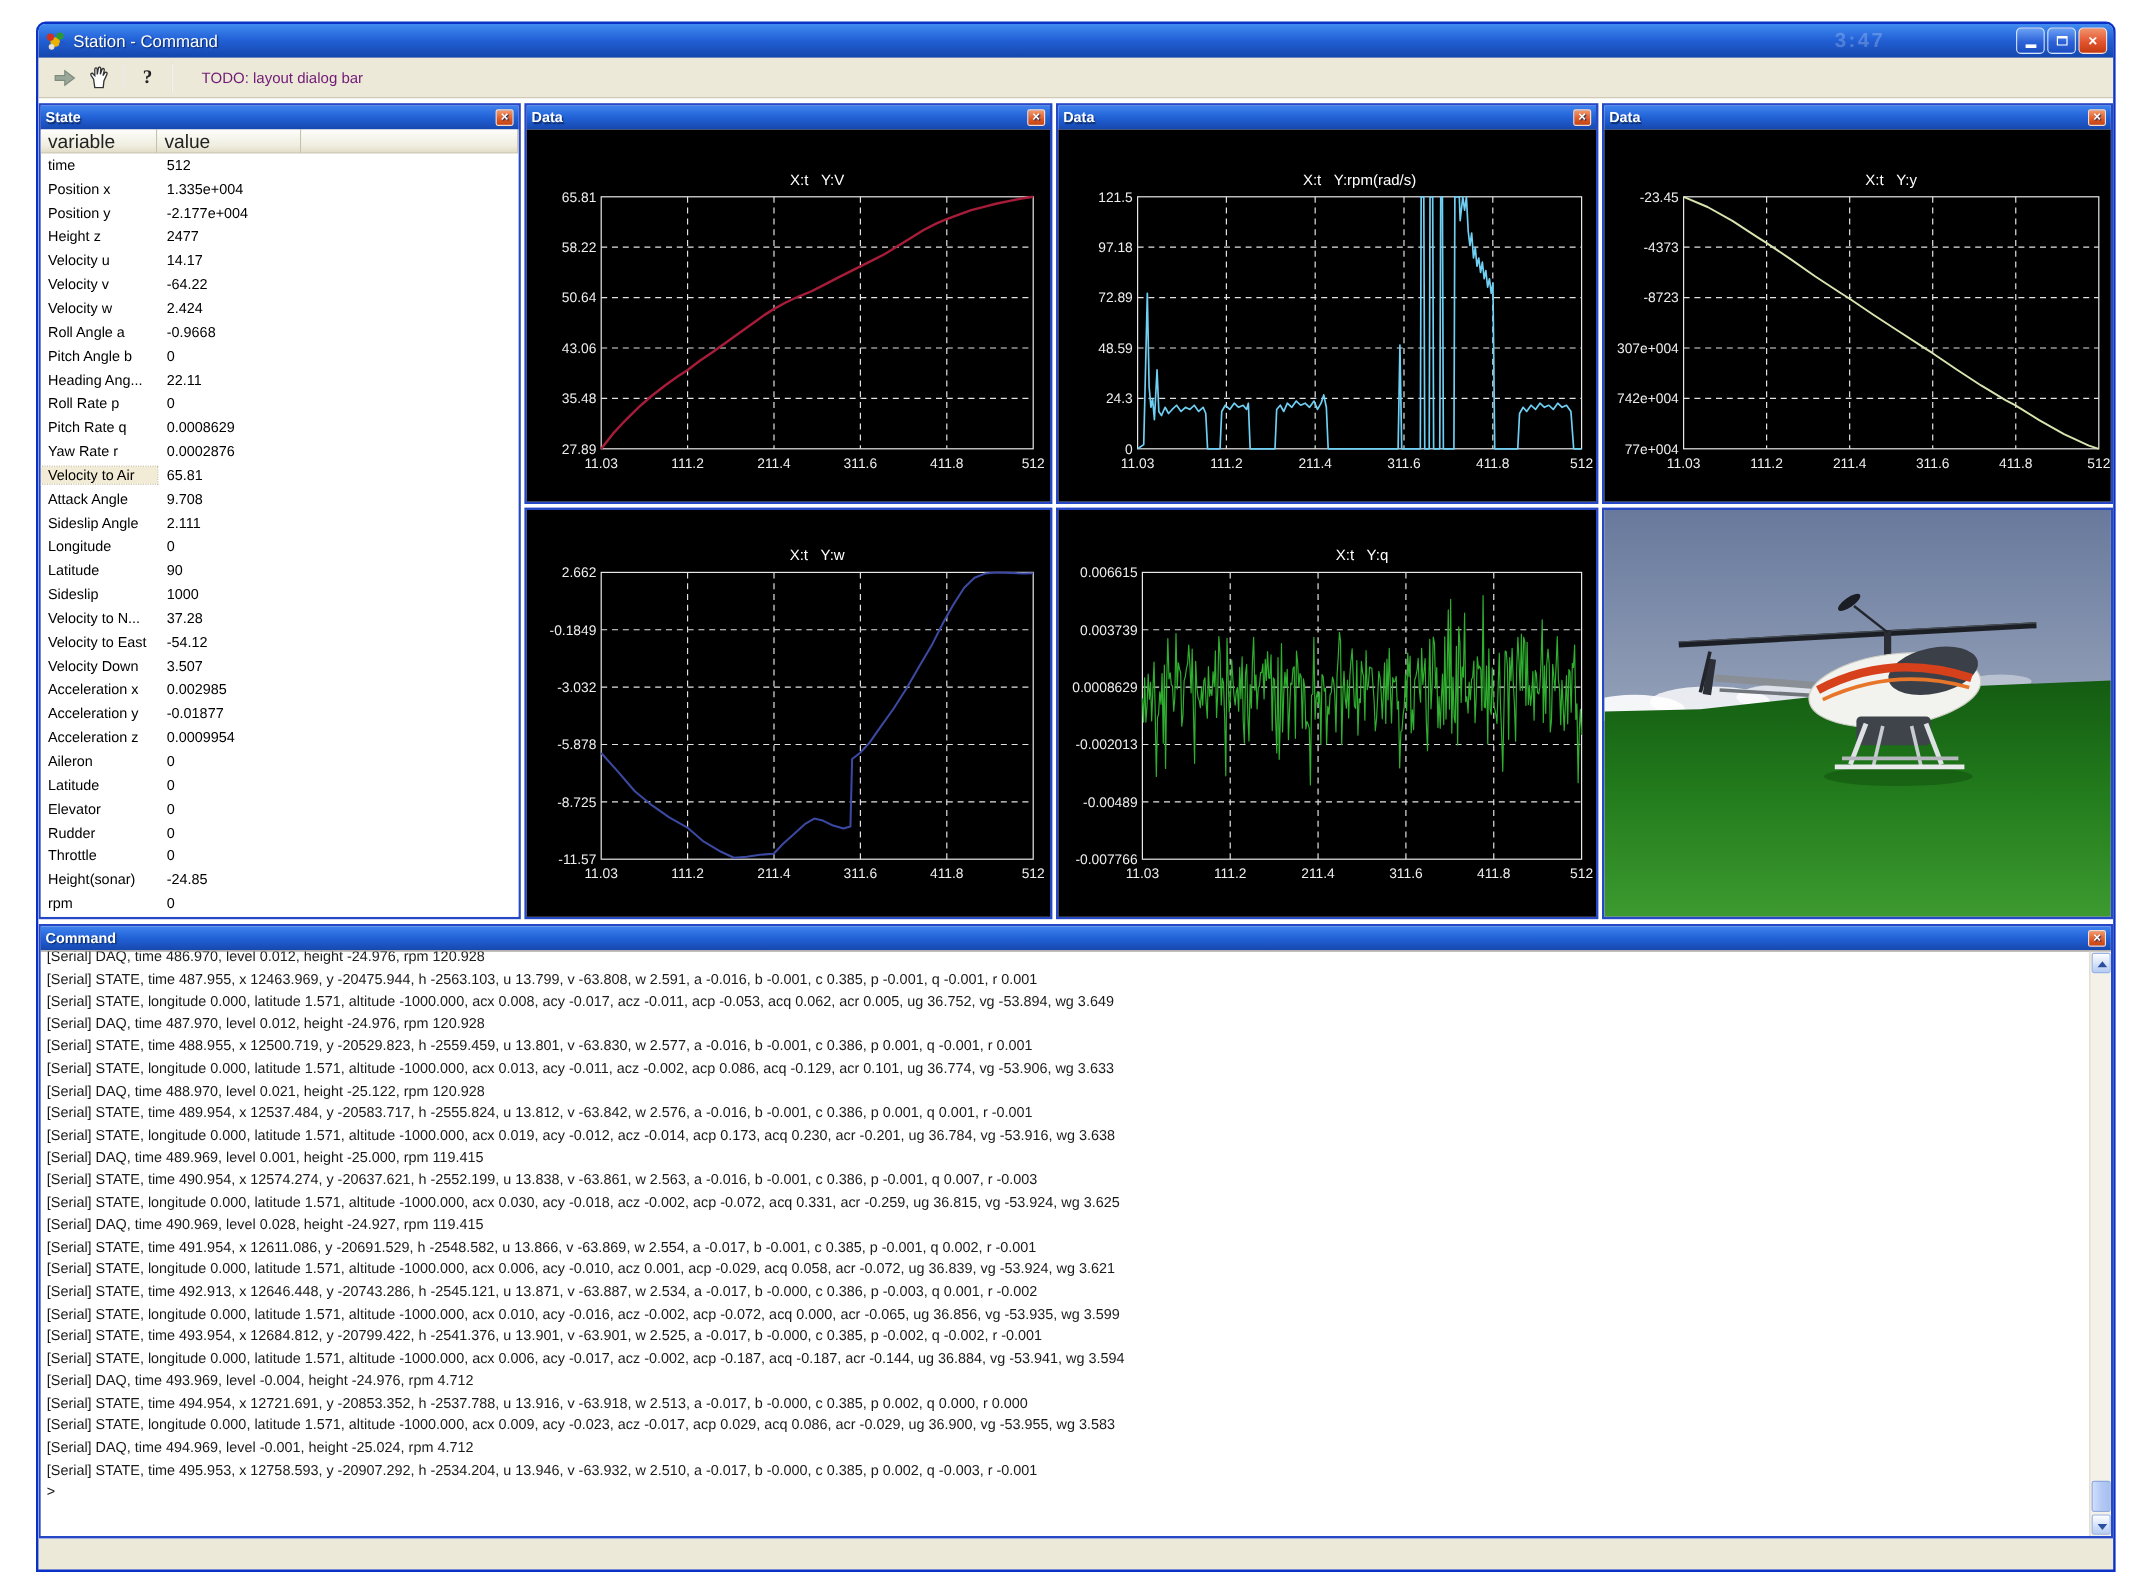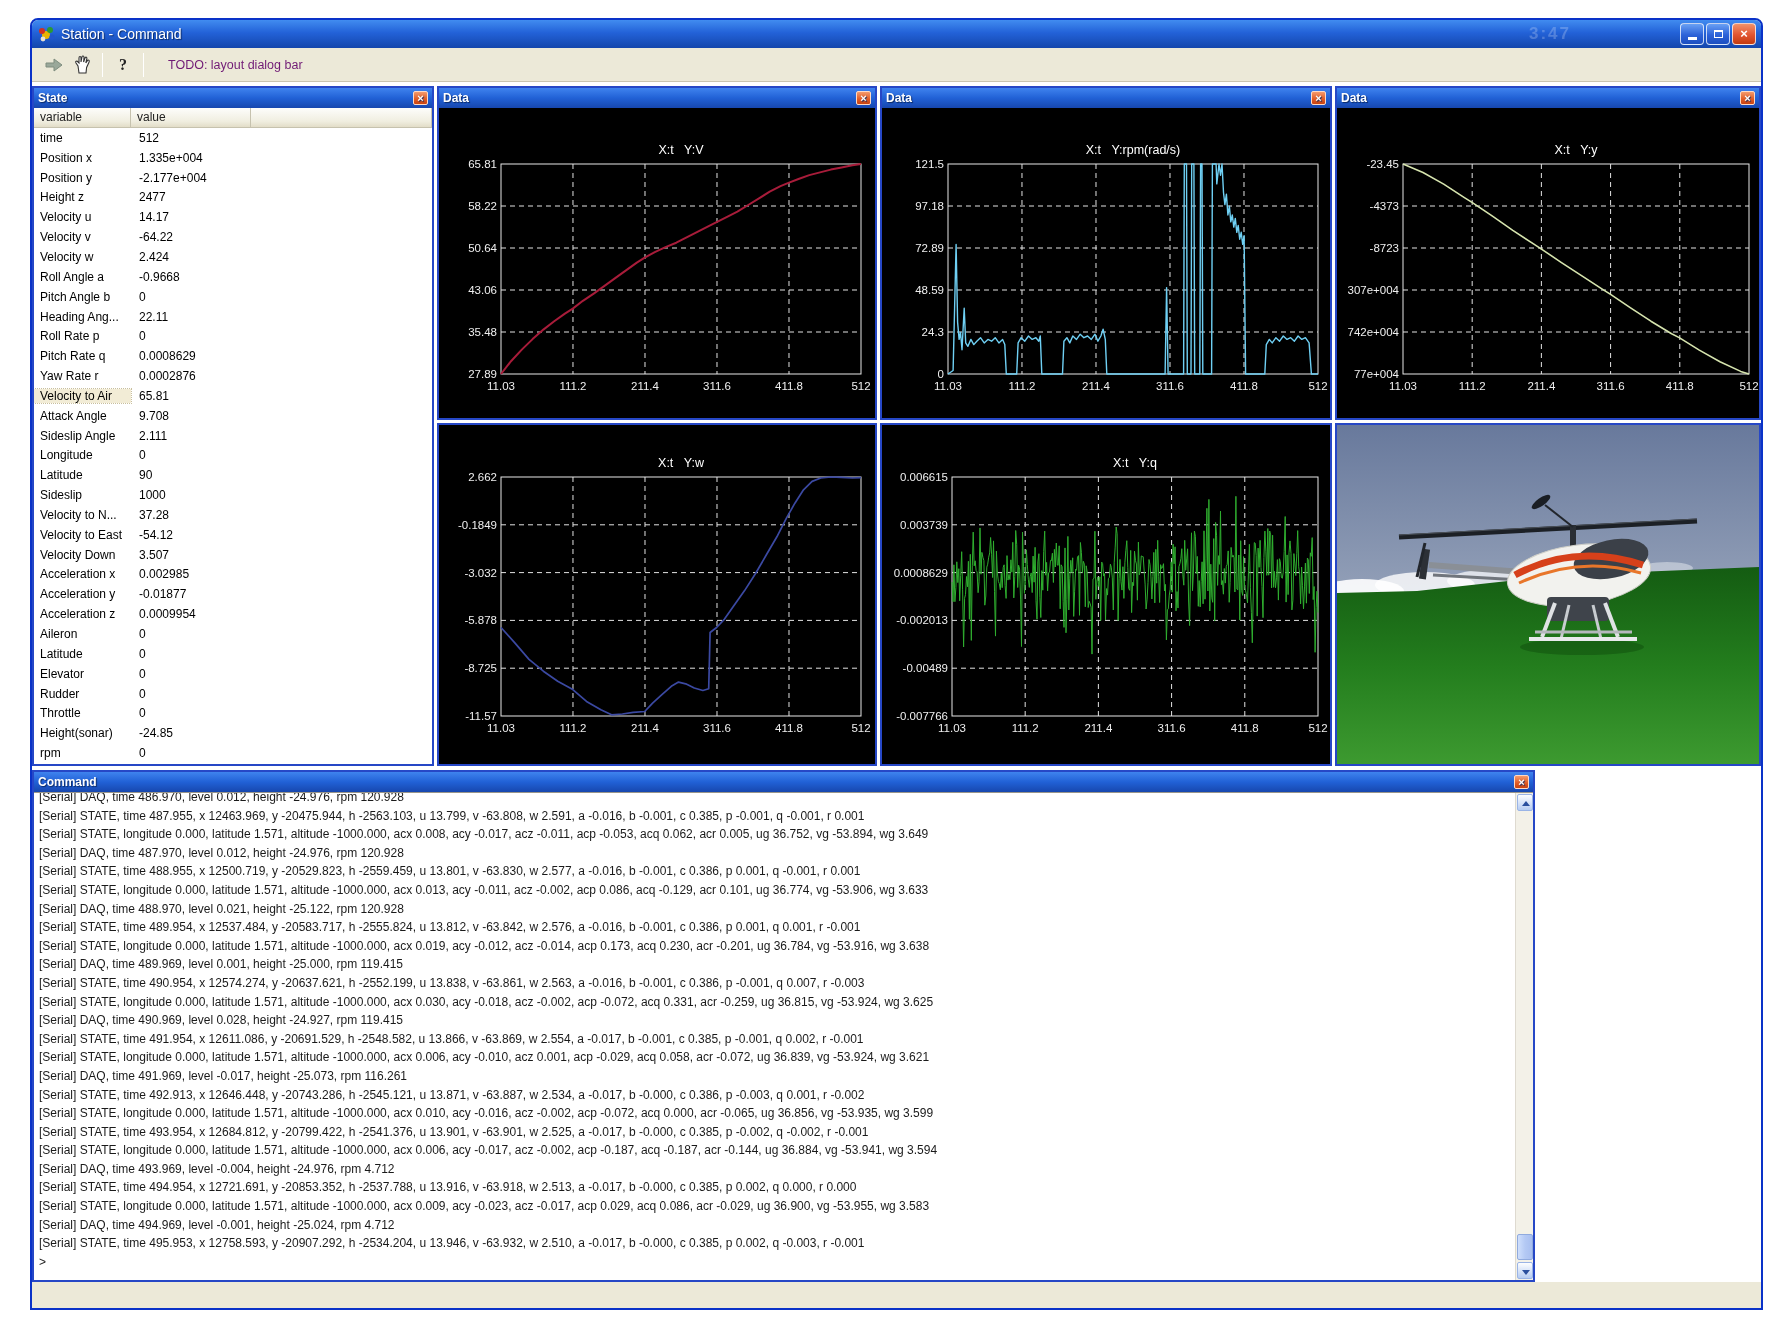--- a/index.html
+++ b/index.html
@@ -32,21 +32,21 @@
   
   .mdi{position:relative;width:1729px;height:1200px;background:#fff;}
   .child{position:absolute;border:2px solid #2647c6;background:#fff;display:flex;flex-direction:column;}
   .ctitle{height:20px;flex:0 0 auto;background:linear-gradient(180deg,#3f83ee 0%,#2161d6 50%,#1747ae 100%);
     display:flex;align-items:center;padding:0 4px;color:#fff;font-weight:bold;font-size:12px;text-shadow:1px 1px 1px #0b2a66;}
   .ctitle .spacer{flex:1;}
   .cclose{width:15px;height:14px;border:1px solid #ffd9c4;border-radius:2px;
     background:linear-gradient(180deg,#f49a6c 0%,#e05a24 60%,#c84312 100%);
     color:#fff;font-size:11px;line-height:12px;text-align:center;font-weight:bold;cursor:default;}
   
-  .sheader{display:flex;height:20px;font-size:12px;color:#222;background:#ece9d8;flex:0 0 auto;}
+  .sheader{display:flex;height:20px;font-size:16px;color:#222;background:#ece9d8;flex:0 0 auto;}
   .hcell{background:linear-gradient(180deg,#fdfdfb 0%,#f0eee0 70%,#e2ddc8 100%);
     border-right:1px solid #c6c2ae;border-bottom:1px solid #c6c2ae;padding:2px 6px;}
   .hc1{width:97px;} .hc2{width:120px;} .hc3{flex:1;}
   .srows{flex:1;overflow:hidden;background:#fff;}
   .srow{display:flex;height:19.85px;align-items:center;font-size:12px;color:#000;}
   .sc1{width:97px;padding-left:6px;white-space:nowrap;overflow:hidden;}
   .sc2{flex:1;padding-left:8px;white-space:nowrap;}
   .srow.sel .sc1{background:#f2ecd6;outline:1px dotted #c8bf9e;}
   
   .chart-body{flex:1;background:#000;overflow:hidden;position:relative;}
@@ -462,21 +462,21 @@
             <path d="M268 178 L281 212" stroke="#dfe2e4" stroke-width="4" fill="none"></path>
             <path d="M232 180 L224 214" stroke="#c8ccd0" stroke-width="3" fill="none"></path>
             <path d="M256 180 L264 214" stroke="#c8ccd0" stroke-width="3" fill="none"></path>
             <line x1="192" y1="214" x2="300" y2="214" stroke="#e8eaec" stroke-width="4"></line>
             <line x1="198" y1="207" x2="295" y2="207" stroke="#b4b8bc" stroke-width="3"></line>
           </g>
         </svg>
       </div>
     </div>
 
-    <div class="child" style="left:0;top:688px;width:1503px;height:512px;">
+    <div class="child" style="left:0;top:688px;width:1729px;height:512px;">
       <div class="ctitle">
         <span>Command</span>
         <span class="spacer"></span>
         <span class="cclose">×</span>
       </div>
       <div class="cmd-content">
         <div class="cmd-lines" id="cmd-lines">
             <div class="cline clip">[Serial] DAQ, time 486.970, level 0.012, height -24.976, rpm 120.928</div>
             <div class="cline">[Serial] STATE, time 487.955, x 12463.969, y -20475.944, h -2563.103, u 13.799, v -63.808, w 2.591, a -0.016, b -0.001, c 0.385, p -0.001, q -0.001, r 0.001</div>
             <div class="cline">[Serial] STATE, longitude 0.000, latitude 1.571, altitude -1000.000, acx 0.008, acy -0.017, acz -0.011, acp -0.053, acq 0.062, acr 0.005, ug 36.752, vg -53.894, wg 3.649</div>
@@ -485,21 +485,20 @@
             <div class="cline">[Serial] STATE, longitude 0.000, latitude 1.571, altitude -1000.000, acx 0.013, acy -0.011, acz -0.002, acp 0.086, acq -0.129, acr 0.101, ug 36.774, vg -53.906, wg 3.633</div>
             <div class="cline">[Serial] DAQ, time 488.970, level 0.021, height -25.122, rpm 120.928</div>
             <div class="cline">[Serial] STATE, time 489.954, x 12537.484, y -20583.717, h -2555.824, u 13.812, v -63.842, w 2.576, a -0.016, b -0.001, c 0.386, p 0.001, q 0.001, r -0.001</div>
             <div class="cline">[Serial] STATE, longitude 0.000, latitude 1.571, altitude -1000.000, acx 0.019, acy -0.012, acz -0.014, acp 0.173, acq 0.230, acr -0.201, ug 36.784, vg -53.916, wg 3.638</div>
             <div class="cline">[Serial] DAQ, time 489.969, level 0.001, height -25.000, rpm 119.415</div>
             <div class="cline">[Serial] STATE, time 490.954, x 12574.274, y -20637.621, h -2552.199, u 13.838, v -63.861, w 2.563, a -0.016, b -0.001, c 0.386, p -0.001, q 0.007, r -0.003</div>
             <div class="cline">[Serial] STATE, longitude 0.000, latitude 1.571, altitude -1000.000, acx 0.030, acy -0.018, acz -0.002, acp -0.072, acq 0.331, acr -0.259, ug 36.815, vg -53.924, wg 3.625</div>
             <div class="cline">[Serial] DAQ, time 490.969, level 0.028, height -24.927, rpm 119.415</div>
             <div class="cline">[Serial] STATE, time 491.954, x 12611.086, y -20691.529, h -2548.582, u 13.866, v -63.869, w 2.554, a -0.017, b -0.001, c 0.385, p -0.001, q 0.002, r -0.001</div>
             <div class="cline">[Serial] STATE, longitude 0.000, latitude 1.571, altitude -1000.000, acx 0.006, acy -0.010, acz 0.001, acp -0.029, acq 0.058, acr -0.072, ug 36.839, vg -53.924, wg 3.621</div>
-            <div class="cline">[Serial] DAQ, time 491.969, level -0.017, height -25.073, rpm 116.261</div>
             <div class="cline">[Serial] STATE, time 492.913, x 12646.448, y -20743.286, h -2545.121, u 13.871, v -63.887, w 2.534, a -0.017, b -0.000, c 0.386, p -0.003, q 0.001, r -0.002</div>
             <div class="cline">[Serial] STATE, longitude 0.000, latitude 1.571, altitude -1000.000, acx 0.010, acy -0.016, acz -0.002, acp -0.072, acq 0.000, acr -0.065, ug 36.856, vg -53.935, wg 3.599</div>
             <div class="cline">[Serial] STATE, time 493.954, x 12684.812, y -20799.422, h -2541.376, u 13.901, v -63.901, w 2.525, a -0.017, b -0.000, c 0.385, p -0.002, q -0.002, r -0.001</div>
             <div class="cline">[Serial] STATE, longitude 0.000, latitude 1.571, altitude -1000.000, acx 0.006, acy -0.017, acz -0.002, acp -0.187, acq -0.187, acr -0.144, ug 36.884, vg -53.941, wg 3.594</div>
             <div class="cline">[Serial] DAQ, time 493.969, level -0.004, height -24.976, rpm 4.712</div>
             <div class="cline">[Serial] STATE, time 494.954, x 12721.691, y -20853.352, h -2537.788, u 13.916, v -63.918, w 2.513, a -0.017, b -0.000, c 0.385, p 0.002, q 0.000, r 0.000</div>
             <div class="cline">[Serial] STATE, longitude 0.000, latitude 1.571, altitude -1000.000, acx 0.009, acy -0.023, acz -0.017, acp 0.029, acq 0.086, acr -0.029, ug 36.900, vg -53.955, wg 3.583</div>
             <div class="cline">[Serial] DAQ, time 494.969, level -0.001, height -25.024, rpm 4.712</div>
             <div class="cline">[Serial] STATE, time 495.953, x 12758.593, y -20907.292, h -2534.204, u 13.946, v -63.932, w 2.510, a -0.017, b -0.000, c 0.385, p 0.002, q -0.003, r -0.001</div>
             <div class="cline prompt">&gt;</div>

